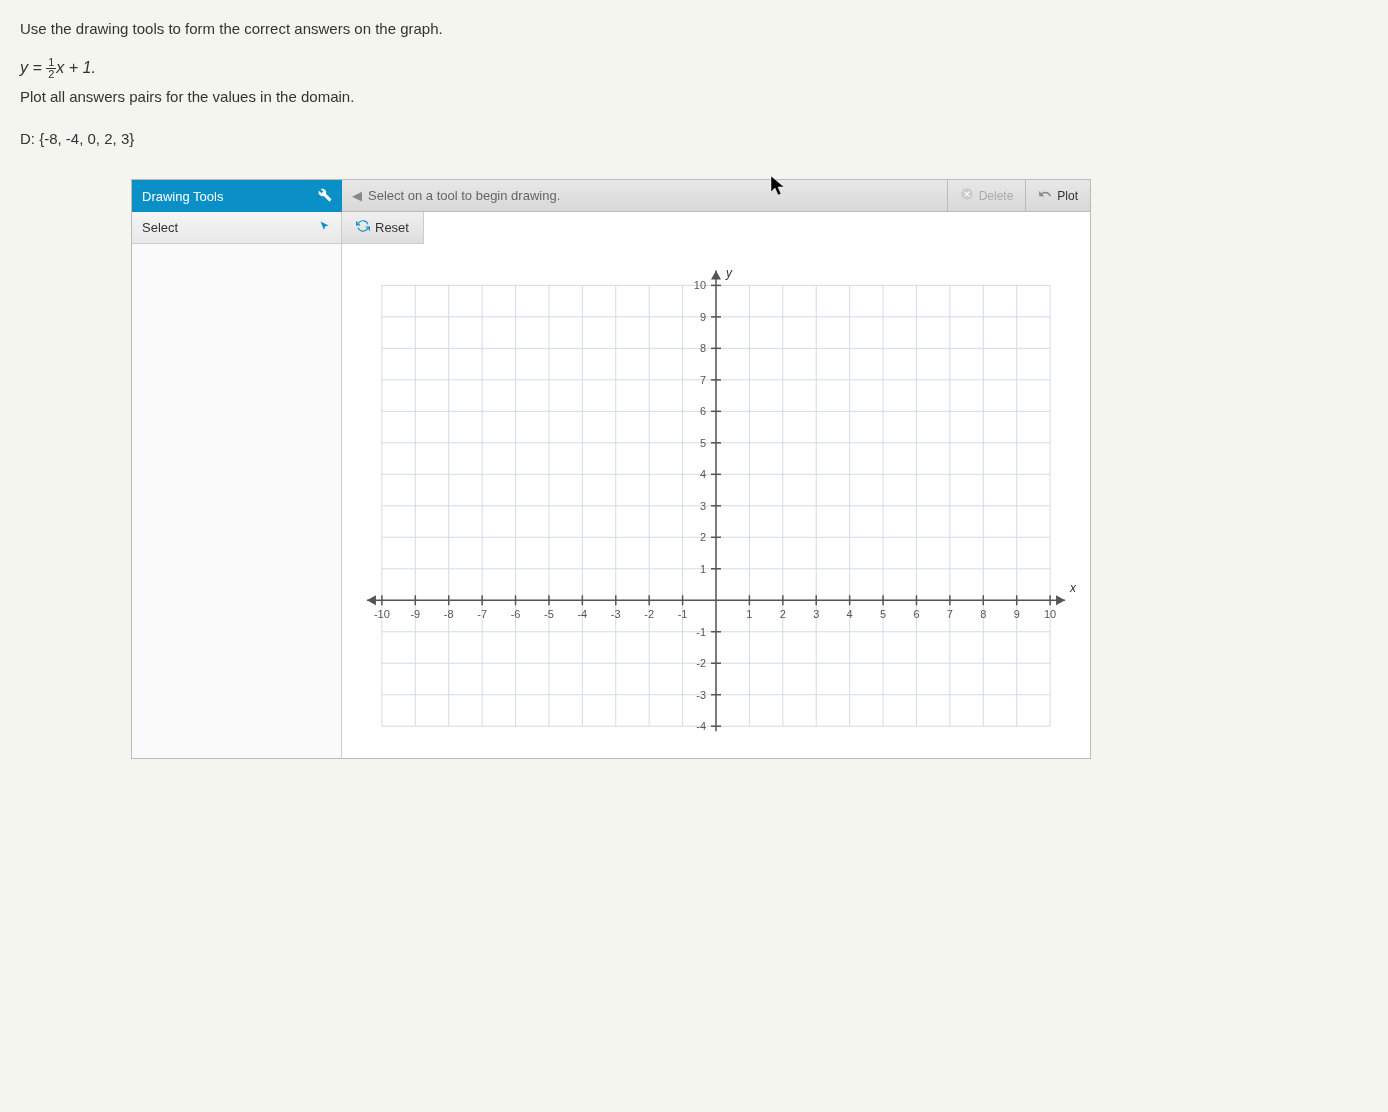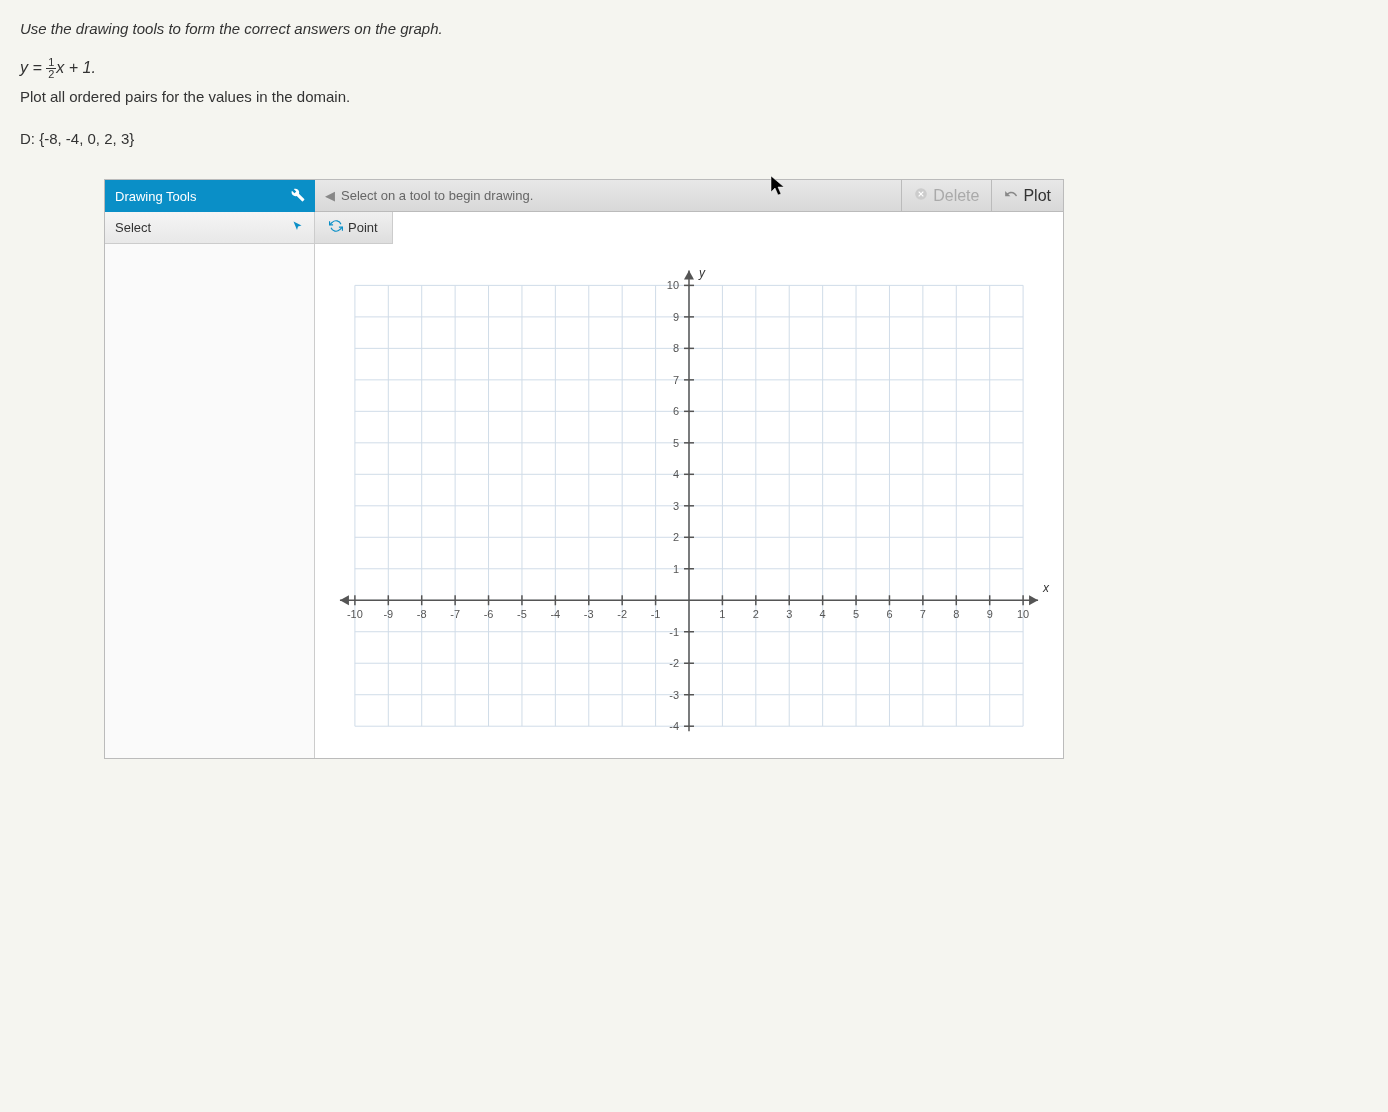--- a/index.html
+++ b/index.html
@@ -9,21 +9,20 @@
     }
     body {
       font-family: Arial, sans-serif;
       background: #f5f5f0;
       padding: 20px;
       font-size: 15px;
       color: #333;
     }
     .instruction {
       margin-bottom: 20px;
-      font-style: italic;
     }
     .question-section {
       margin-bottom: 15px;
     }
     .question-section p {
       margin-bottom: 8px;
     }
     .equation {
       font-style: italic;
       font-size: 16px;
@@ -42,21 +41,21 @@
       line-height: 11px;
       padding: 0 2px;
     }
     .fraction .den {
       display: block;
       font-size: 11px;
       line-height: 11px;
       padding: 0 2px;
     }
     .drawing-container {
-      margin-left: 84px;
+      margin-left: 111px;
       width: 960px;
       border: 1px solid #bbb;
       background: #fff;
     }
     .toolbar-top {
       display: flex;
       height: 32px;
     }
     .drawing-tools-header {
       width: 210px;
@@ -89,21 +88,21 @@
     .action-buttons {
       display: flex;
     }
     .action-btn {
       background: linear-gradient(#e8e8e8, #d8d8d8);
       border-left: 1px solid #bbb;
       border-bottom: 1px solid #bbb;
       padding: 0 12px;
       display: flex;
       align-items: center;
-      font-size: 16px;
+      font-size: 12px;
       cursor: pointer;
     }
     .action-btn.disabled {
       color: #aaa;
     }
     .action-btn .icon {
       margin-right: 5px;
     }
     .tools-row {
       display: flex;
@@ -196,21 +195,21 @@
 <body>
 
 
 
 <p class="instruction">Use the drawing tools to form the correct answers on the graph.</p>
 
 <div class="question-section">
   <p class="equation">
     <span>y</span><span> = </span><span class="fraction"><span class="num">1</span><span class="den">2</span></span><span>x</span><span> + 1.</span>
   </p>
-  <p>Plot all ordered pairs for the values in the domain.</p>
+  <p>Plot all answers pairs for the values in the domain.</p>
   <br>
   <p>D: {-8, -4, 0, 2, 3}</p>
 </div>
 
 <br>
 
 <div class="drawing-container">
   <div class="toolbar-top">
     <div class="drawing-tools-header">
       <span>Drawing Tools</span>
@@ -260,21 +259,21 @@
 
     <div style="flex:1;display:flex;flex-direction:column;">
       <div class="reset-row">
         <div class="reset-btn">
           <span class="icon">
             <svg width="14" height="14" viewBox="0 0 24 24" fill="none" stroke="#0a8fc7" stroke-width="2">
                 <path d="M1 4v6h6M23 20v-6h-6"></path>
                 <path d="M20.49 9A9 9 0 0 0 5.64 5.64L1 10m22 4l-4.64 4.36A9 9 0 0 1 3.51 15"></path>
               </svg>
           </span>
-          <span>Point</span>
+          <span>Reset</span>
         </div>
       </div>
 
       <div class="graph-area">
         <svg class="graph-svg" viewBox="0 0 750 512">
           <g id="grid-group">
               <line x1="40" x2="40" y1="40" y2="482" class="grid-line"></line>
               <line x1="73.5" x2="73.5" y1="40" y2="482" class="grid-line"></line>
               <line x1="107" x2="107" y1="40" y2="482" class="grid-line"></line>
               <line x1="140.5" x2="140.5" y1="40" y2="482" class="grid-line"></line>

